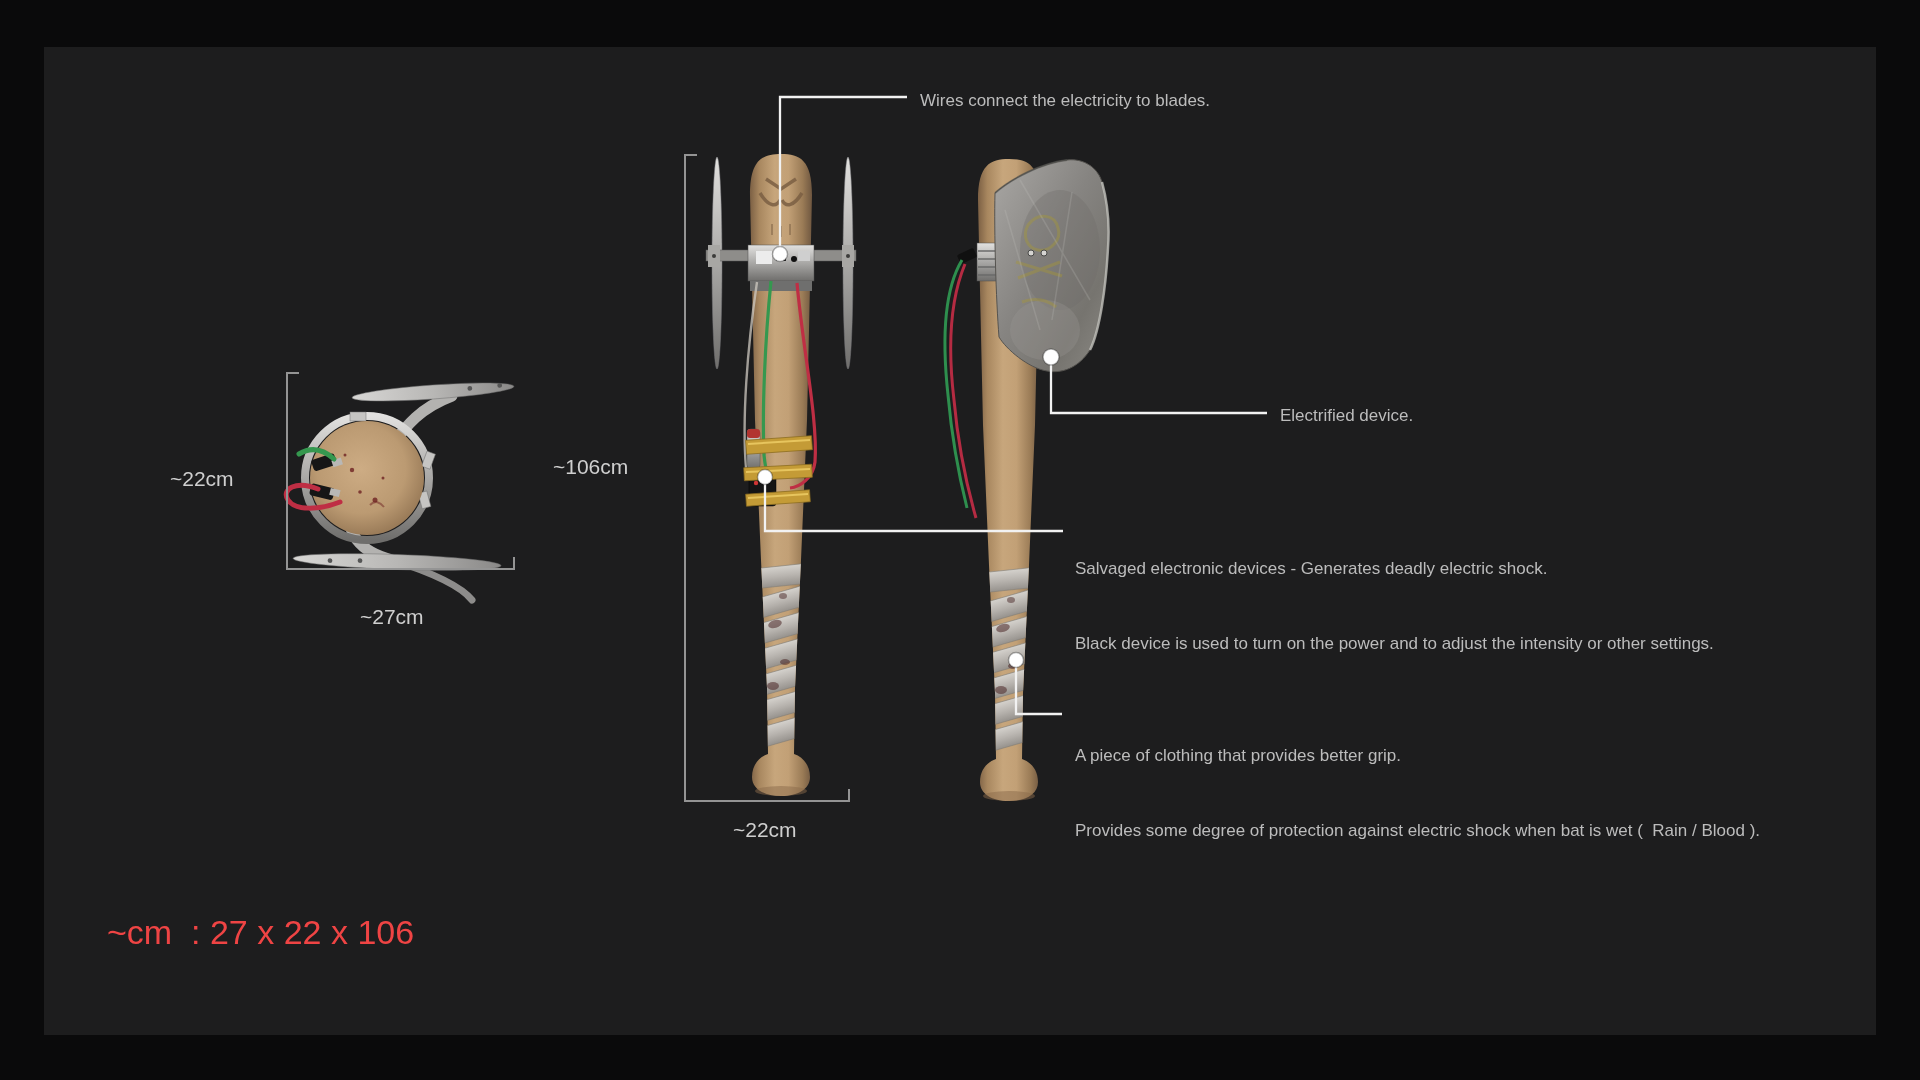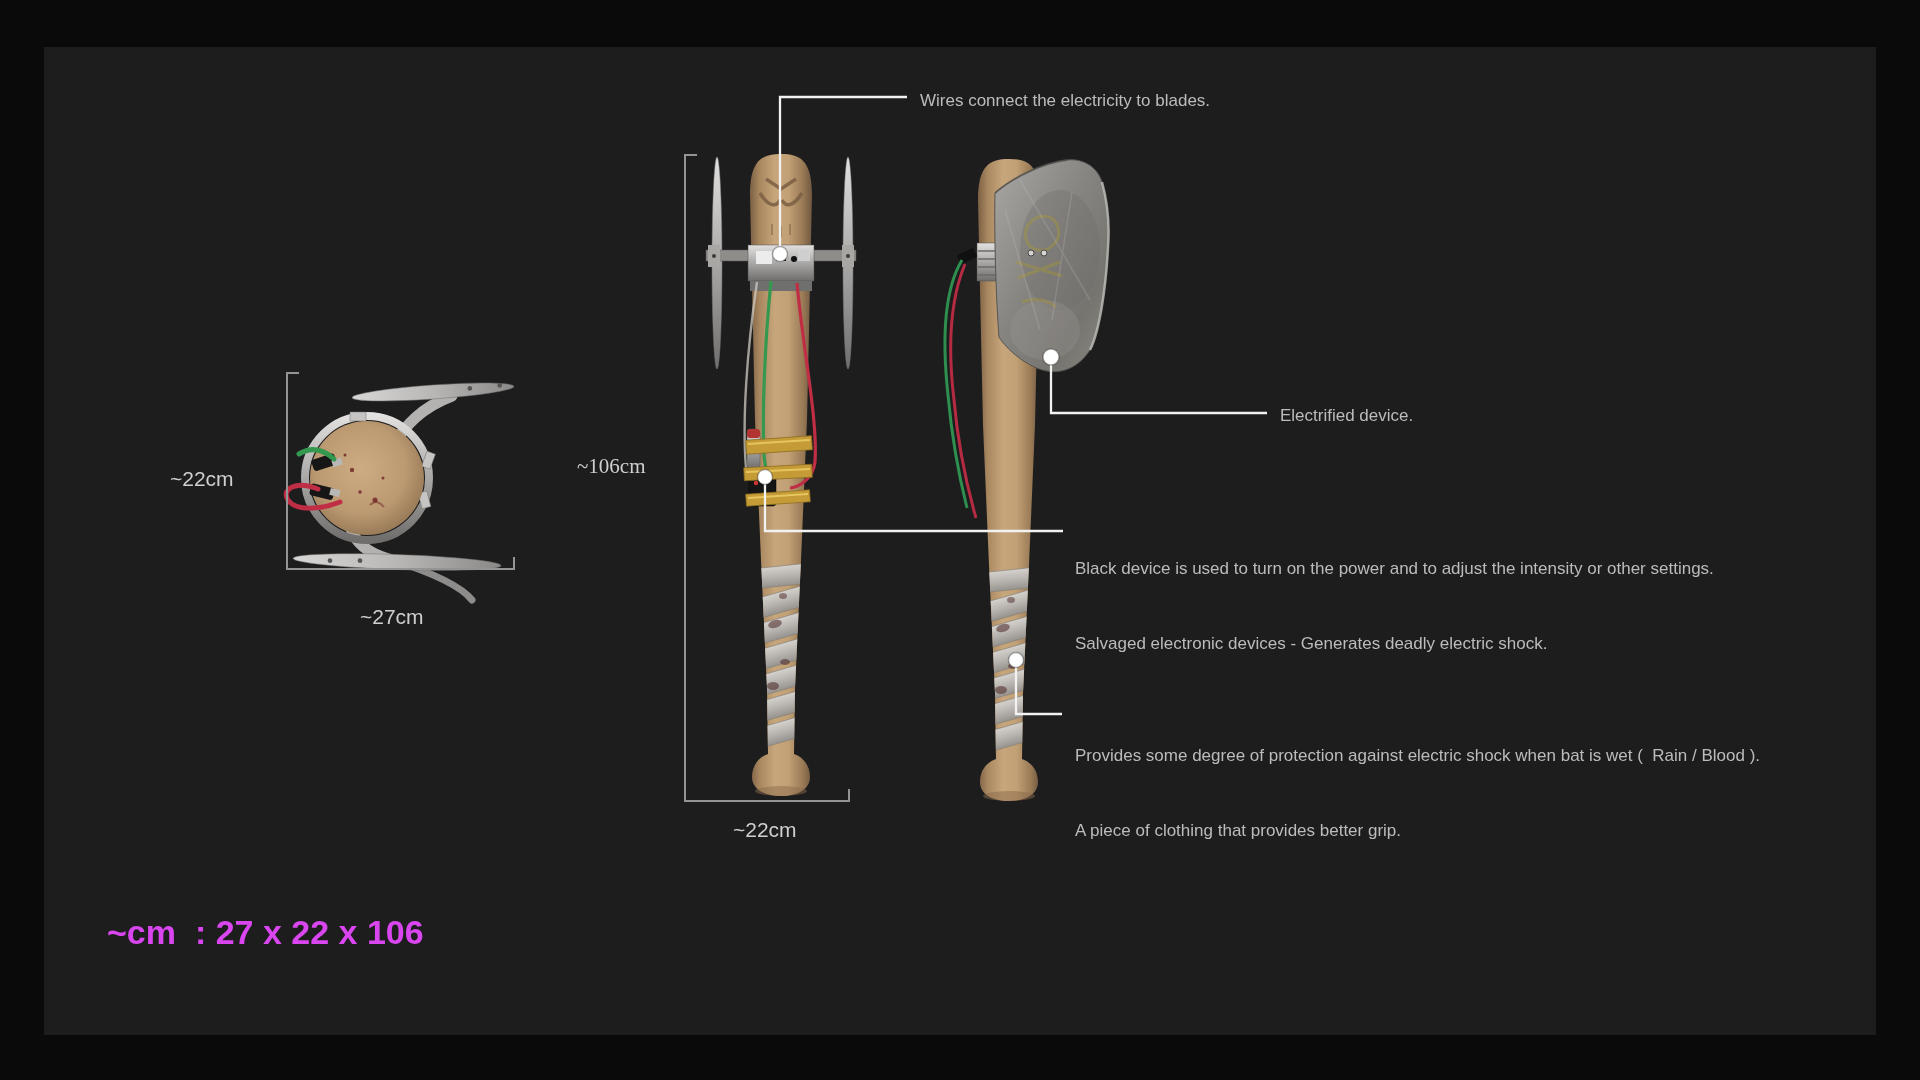--- a/index.html
+++ b/index.html
@@ -2,21 +2,21 @@
 <html><head>
 <meta charset="utf-8">
 <style>
   html,body{margin:0;padding:0;background:#0a0a0b;}
   .stage{position:relative;width:1920px;height:1080px;background:#0a0a0b;overflow:hidden;
          font-family:"Liberation Sans","DejaVu Sans",sans-serif;padding-left:8px;}
   .panel{position:absolute;left:44px;top:47px;width:1832px;height:988px;background:#1d1d1e;}
   .art{position:absolute;left:0;top:0;width:1920px;height:1080px;}
   .lbl{position:absolute;white-space:pre;color:#bcbcbc;font-size:17px;line-height:25px;}
   .dim{position:absolute;white-space:pre;color:#cfcfcf;font-size:21px;line-height:25px;}
-  .summary{position:absolute;left:107px;top:903px;color:#d946ef;font-size:34px;line-height:59px;font-weight:bold;}
+  .summary{position:absolute;left:107px;top:903px;color:#ef4444;font-size:34px;line-height:59px;}
   .summary div{white-space:pre;}
 </style>
 </head>
 <body>
 
 <div class="stage">
   <div class="panel"></div>
 
   <svg class="art" viewBox="0 0 1920 1080">
     <defs>
@@ -232,30 +232,30 @@
       <circle cx="1051" cy="357" r="8"></circle>
       <circle cx="765" cy="477" r="7.5"></circle>
       <circle cx="1016" cy="660" r="7.5"></circle>
     </g>
   </svg>
 
   <div class="lbl" style="left:920px;top:88px;">Wires connect the electricity to blades.</div>
   <div class="lbl" style="left:1280px;top:403px;">Electrified device.</div>
 
   <div class="lbl" style="left:1075px;top:506px;">
+    <div>Salvaged electronic devices - Generates deadly electric shock.</div>
     <div>Black device is used to turn on the power and to adjust the intensity or other settings.</div>
-    <div>Salvaged electronic devices - Generates deadly electric shock.</div>
   </div>
 
   <div class="lbl" style="left:1075px;top:693px;">
+    <div>A piece of clothing that provides better grip.</div>
     <div>Provides some degree of protection against electric shock when bat is wet (  Rain / Blood ).</div>
-    <div>A piece of clothing that provides better grip.</div>
   </div>
 
   <div class="dim" style="left:170px;top:466px;">~22cm</div>
   <div class="dim" style="left:360px;top:604px;">~27cm</div>
-  <div class="dim" style="left:577px;top:454px;font-family:Liberation Serif, serif;">~106cm</div>
+  <div class="dim" style="left:553px;top:454px;">~106cm</div>
   <div class="dim" style="left:733px;top:817px;">~22cm</div>
 
   <div class="summary">
     <div>~cm  : 27 x 22 x 106</div>
   </div>
 </div>
 
 </body></html>

